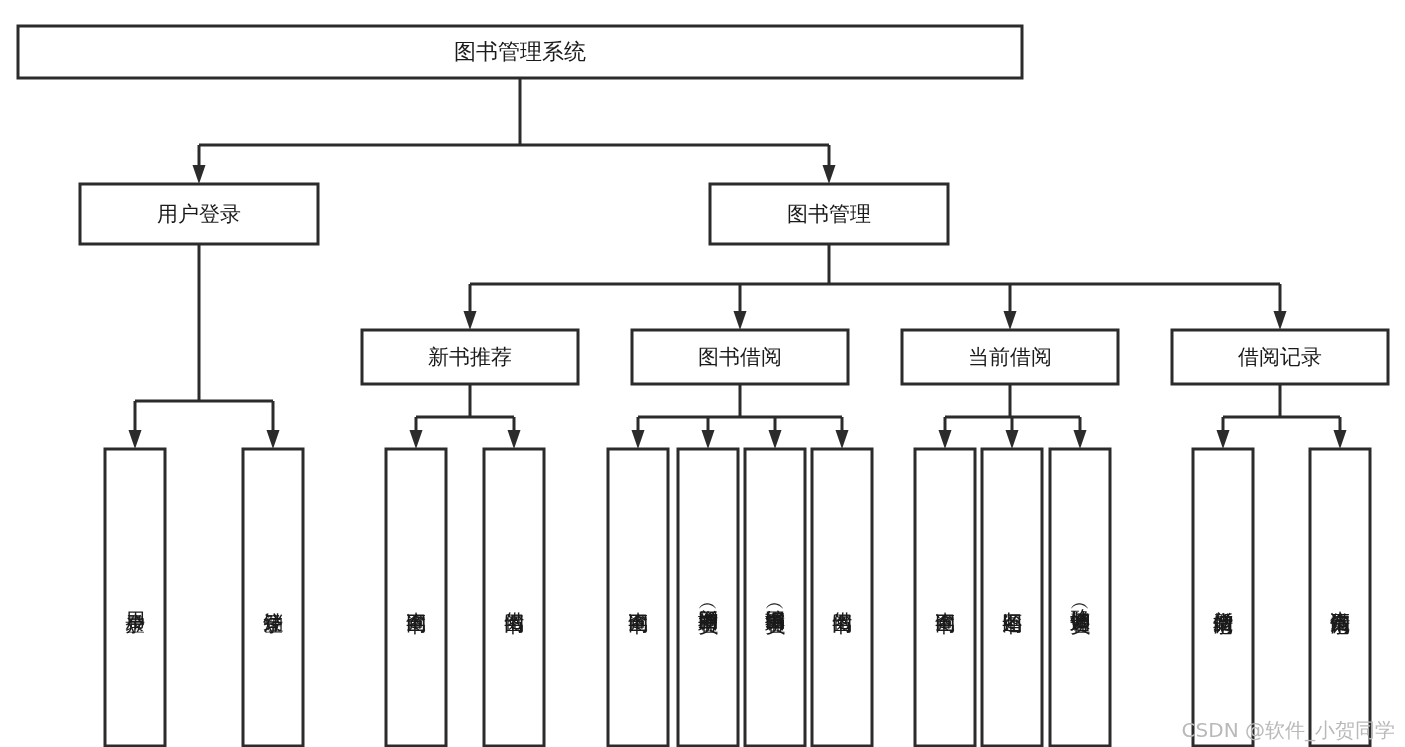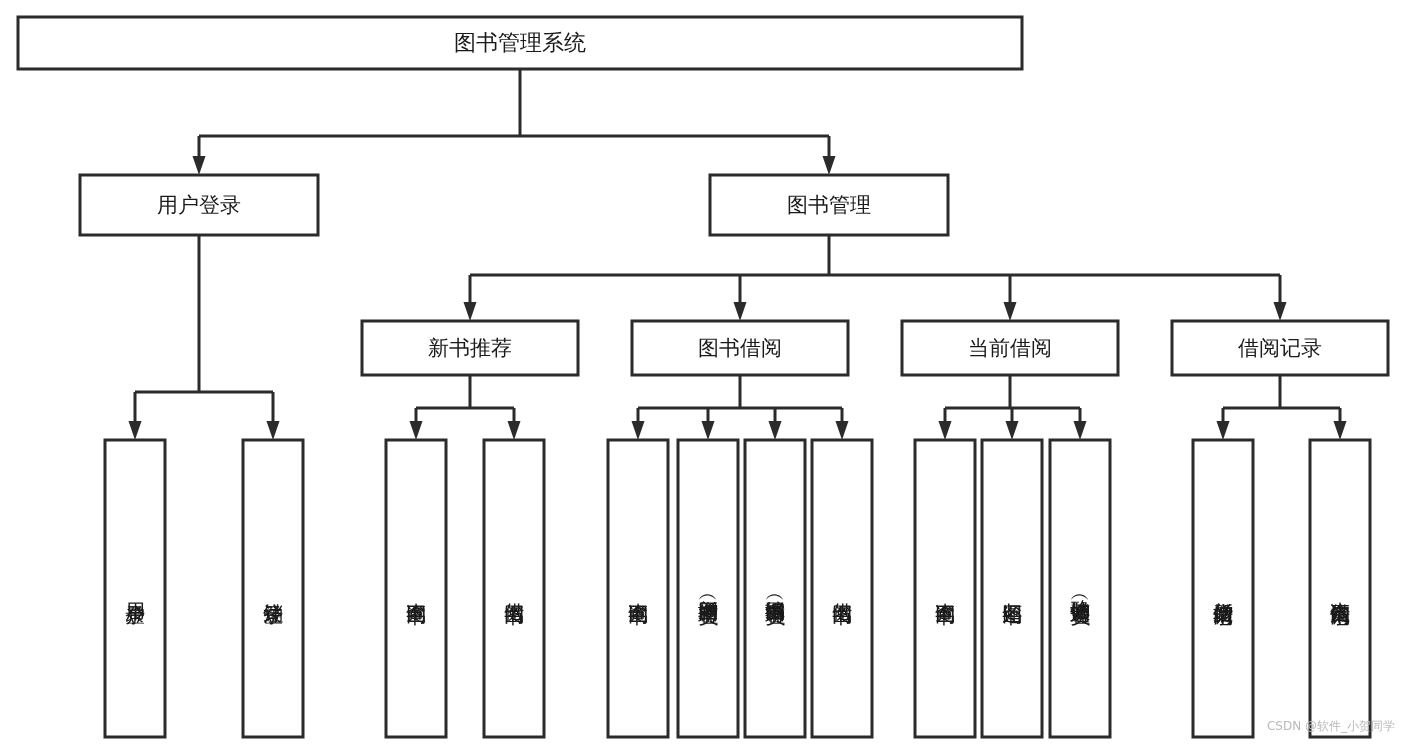--- a/index.html
+++ b/index.html
@@ -11,21 +11,21 @@
   body {
     width: 1405px;
     height: 747px;
     overflow: hidden;
     font-family: "DejaVu Sans", "Liberation Sans", sans-serif;
     position: relative;
   }
   #diagram-root {
     position: absolute;
     left: 0;
-    top: 3px;
+    top: 12px;
     width: 1405px;
     height: 736px;
   }
   svg.diagram {
     display: block;
     width: 1405px;
     height: 747px;
   }
   .node-rect {
     fill: #ffffff;
@@ -72,21 +72,21 @@
     letter-spacing: 1px;
     color: #1a1a1a;
     white-space: nowrap;
     text-align: center;
   }
   .watermark {
     position: absolute;
     right: 10px;
     bottom: 4px;
     font-family: "DejaVu Sans", "Liberation Sans", sans-serif;
-    font-size: 12px;
+    font-size: 20px;
     color: #b9b9b9;
     white-space: nowrap;
     user-select: none;
     margin-left: 18px;
   }
 </style>
 </head>
 <body>
 
 <div id="diagram-root">

